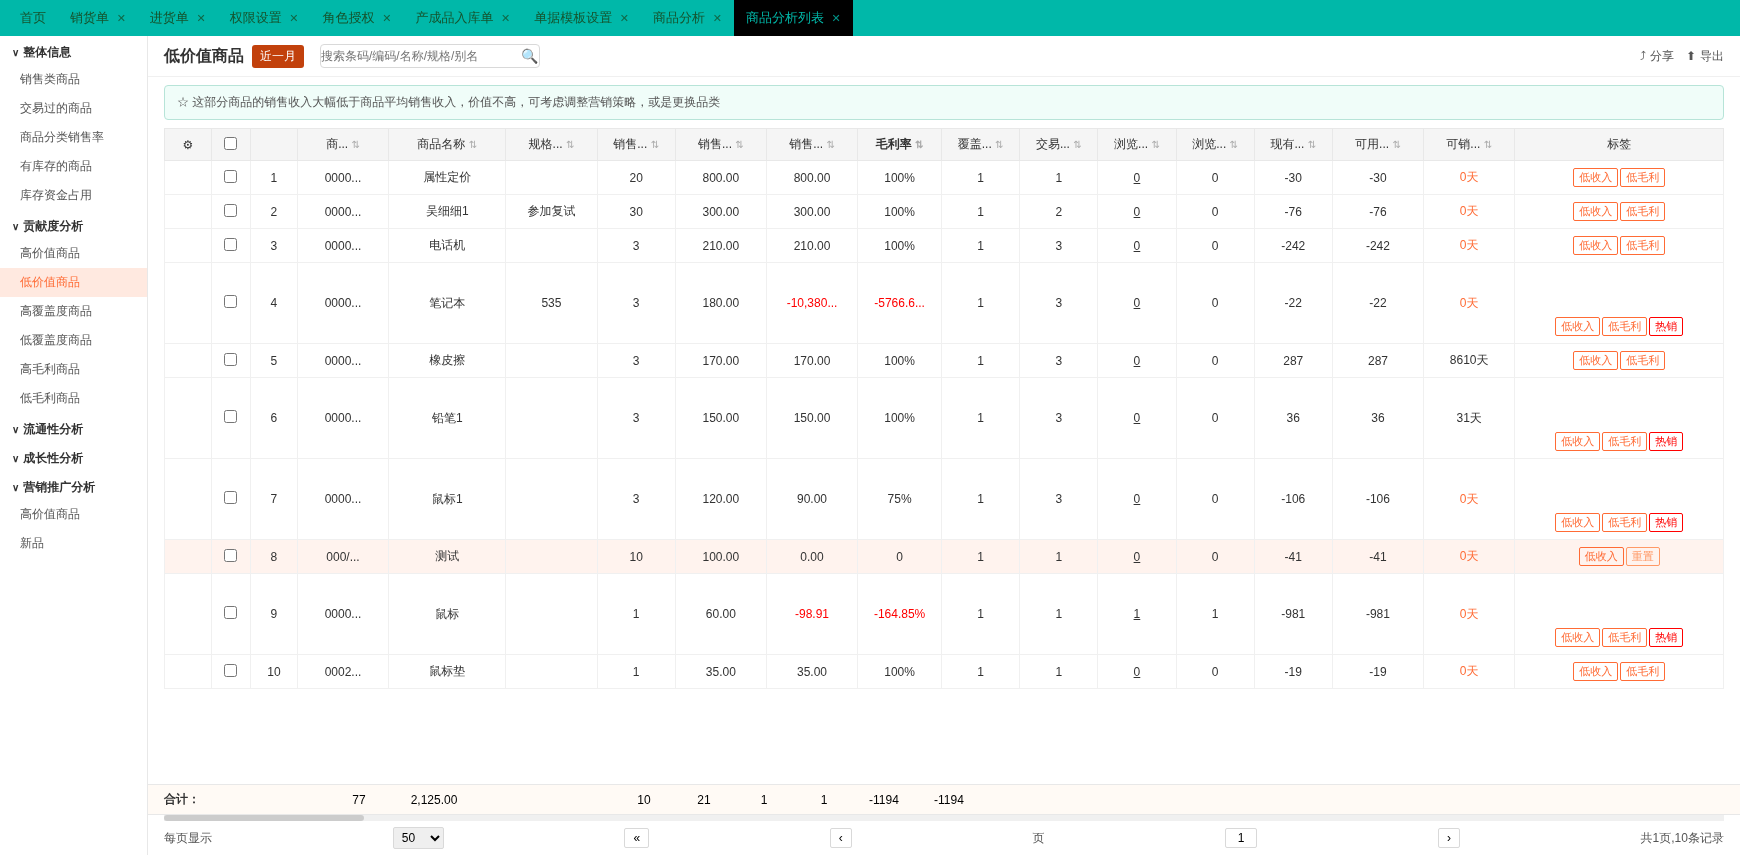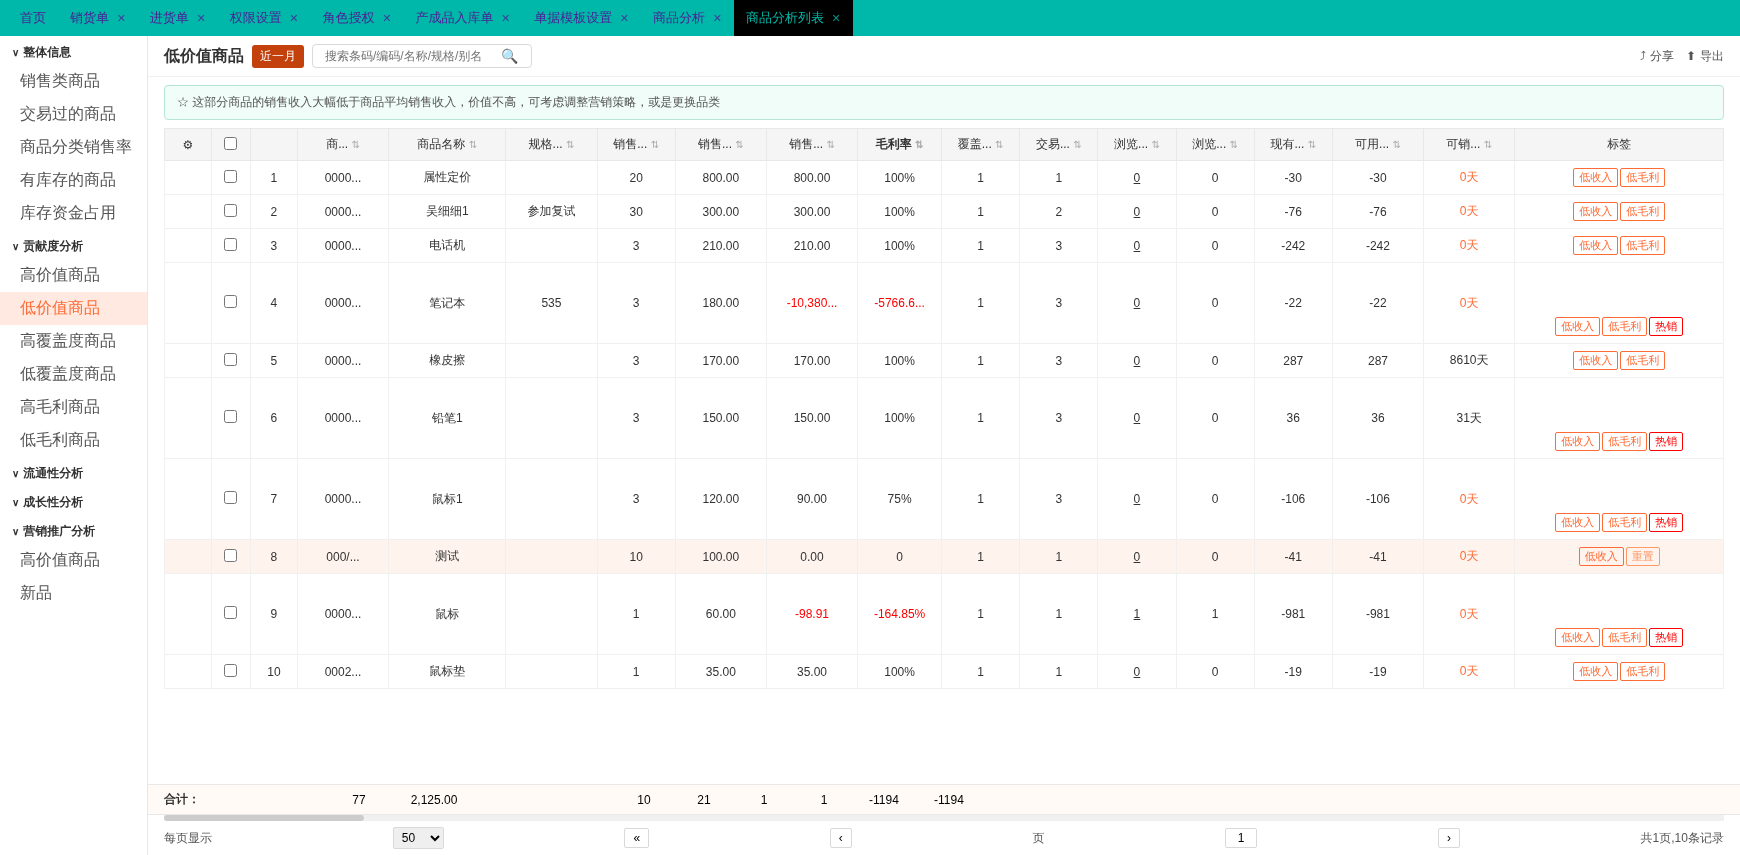--- a/index.html
+++ b/index.html
@@ -7,21 +7,21 @@
 
     
     .top-nav {
       background: #00b8a9;
       height: 36px;
       display: flex;
       align-items: center;
       padding: 0 8px;
     }
     .top-nav .nav-item {
-      color: #4c1d95;
+      color: #14532d;
       padding: 0 12px;
       height: 36px;
       line-height: 36px;
       cursor: pointer;
       white-space: nowrap;
       font-size: 13px;
     }
     .top-nav .nav-item.active { background: #000000; color: #00b8a9; }
     .nav-close { font-size: 11px; margin-left: 4px; opacity: 0.8; }
 
@@ -46,21 +46,21 @@
       font-size: 12px;
       display: flex;
       align-items: center;
       cursor: pointer;
     }
     .sidebar-group-title .chevron { margin-right: 4px; font-size: 10px; }
     .sidebar-item {
       padding: 6px 12px 6px 20px;
       color: #555;
       cursor: pointer;
-      font-size: 16px;
+      font-size: 12px;
     }
     .sidebar-item.active { background: #ffe9e0; color: #ff6b35; }
 
     
     .content {
       flex: 1;
       display: flex;
       flex-direction: column;
       overflow: hidden;
       background: #fff;
@@ -86,21 +86,22 @@
       padding: 3px 8px;
       border-radius: 3px;
       cursor: pointer;
       font-size: 12px;
     }
     .search-box {
       display: flex;
       align-items: center;
       border: 1px solid #d9d9d9;
       border-radius: 4px;
-      padding: 3px 12px;
+      padding: 3px 0;
+      margin-left: 8px;
       width: 220px;
     }
     .search-box input {
       border: none;
       outline: none;
       font-size: 12px;
       width: 100%;
       color: #aaa;
     }
     .search-icon { color: #00b8a9; font-size: 14px; cursor: pointer; }

